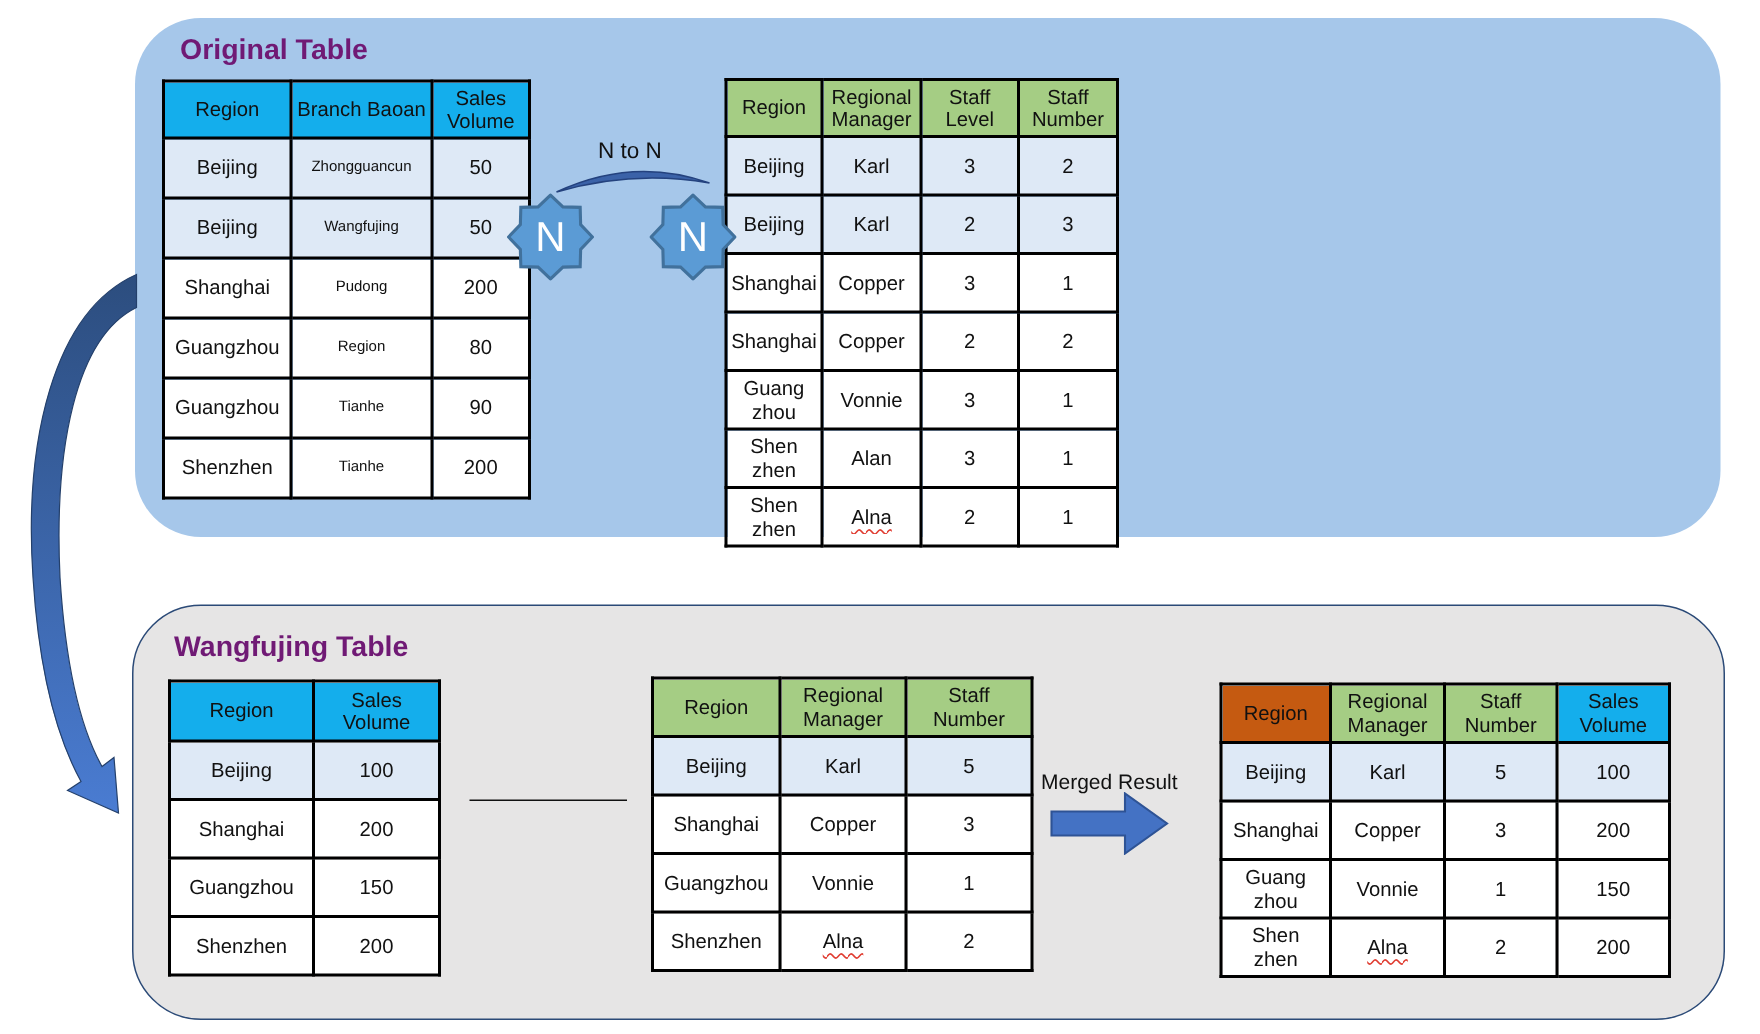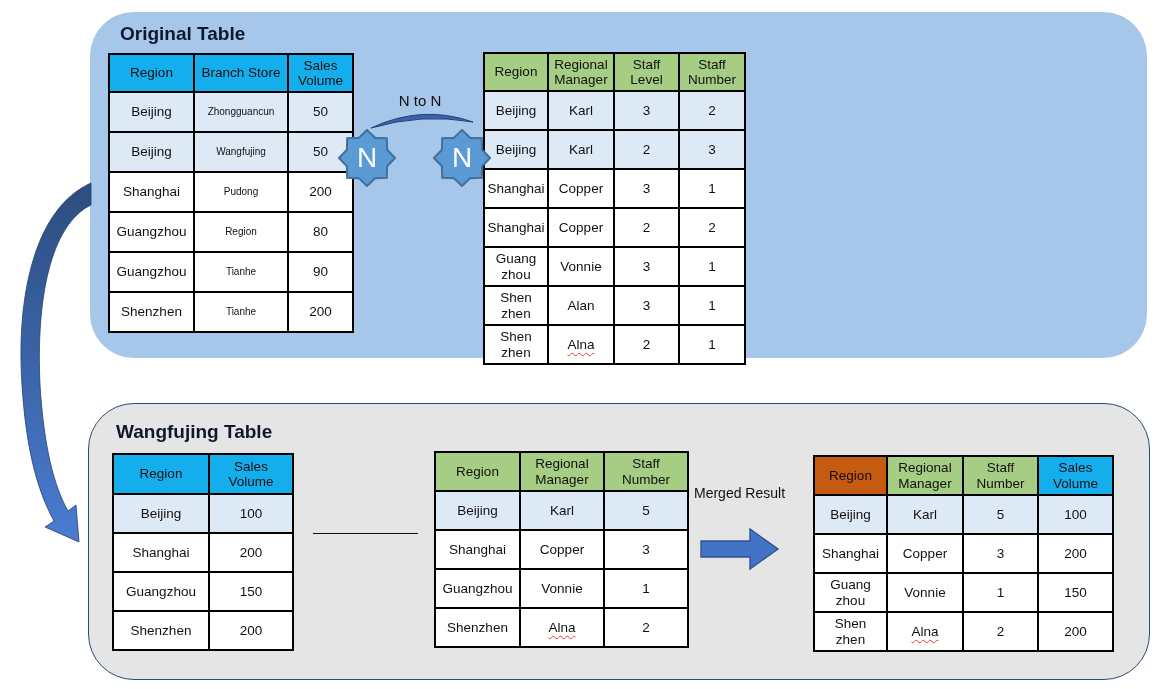--- a/index.html
+++ b/index.html
@@ -6,21 +6,21 @@
   .canvas{position:relative;width:1173px;height:689px;background:#fff;overflow:hidden;
           font-family:"Liberation Sans",sans-serif;color:#111;}
 
   
   .panel{position:absolute;box-sizing:border-box;}
   .panel-blue{left:90px;top:12px;width:1057px;height:346px;border-radius:44px;
               background:var(--panel-blue,#A6C7EA);}
   .panel-gray{left:88px;top:403px;width:1062px;height:277px;border-radius:46px;
               background:var(--panel-gray,#E6E5E5);border:1.5px solid var(--panel-gray-border,#2B4A77);}
 
-  .sec-title{position:absolute;font-size:19px;font-weight:bold;color:#0f172a;}
+  .sec-title{position:absolute;font-size:19px;font-weight:bold;color:#701a75;}
   .t-orig{left:120px;top:23px;}
   .t-agg{left:116px;top:421px;}
 
   
   table.tbl{position:absolute;border-collapse:collapse;table-layout:fixed;background:transparent;}
   .tbl th,.tbl td{border:2px solid #000;text-align:center;vertical-align:middle;
                   padding:0 1px;font-size:13.5px;font-weight:normal;line-height:1.12;
                   background:#fff;overflow:hidden;}
   .tbl tr.hl td{background:var(--row-highlight,#DEE9F6);}
   .hdr-blue{background:var(--header-blue,#14AEEC) !important;}
@@ -34,21 +34,21 @@
   .t1 td:nth-child(2){font-size:10px;}
   .t2{left:483px;top:52px;}  .t2 th{height:36px;} .t2 td{height:37px;}
   .b1{left:112px;top:453px;} .b1 th{height:38px;} .b1 td{height:37px;}
   .b2{left:434px;top:451px;} .b2 th{height:37px;} .b2 td{height:37px;}
   .b3{left:813px;top:455px;} .b3 th{height:37px;} .b3 td{height:37px;}
 
   
   .rel-label{position:absolute;left:378px;top:92px;width:84px;text-align:center;font-size:15px;}
   .svg-abs{position:absolute;}
   .star-text{font-family:"Liberation Sans",sans-serif;font-size:27px;fill:#fff;}
-  .merged-label{position:absolute;left:694px;top:485px;width:112px;font-size:14px;text-align:left;}
+  .merged-label{position:absolute;left:694px;top:513px;width:112px;font-size:14px;text-align:left;}
   .conn-line{position:absolute;left:313px;top:533px;width:105px;height:0;border-top:1.6px solid #111;}
 </style>
 </head>
 <body>
 
 <div class="canvas">
 
   <div class="panel panel-blue"></div>
   <div class="panel panel-gray"></div>
 
@@ -72,21 +72,21 @@
 
   <table class="tbl t1">
     <colgroup>
         <col style="width:85px">
         <col style="width:94px">
         <col style="width:65px">
       </colgroup>
     <tbody>
         <tr>
           <th class="hdr-blue">Region</th>
-          <th class="hdr-blue">Branch Store</th>
+          <th class="hdr-blue">Branch Baoan</th>
           <th class="hdr-blue">Sales<br>Volume</th>
         </tr>
         <tr class="hl">
           <td>Beijing</td>
           <td>Zhongguancun</td>
           <td>50</td>
         </tr>
         <tr class="hl">
           <td>Beijing</td>
           <td>Wangfujing</td>

